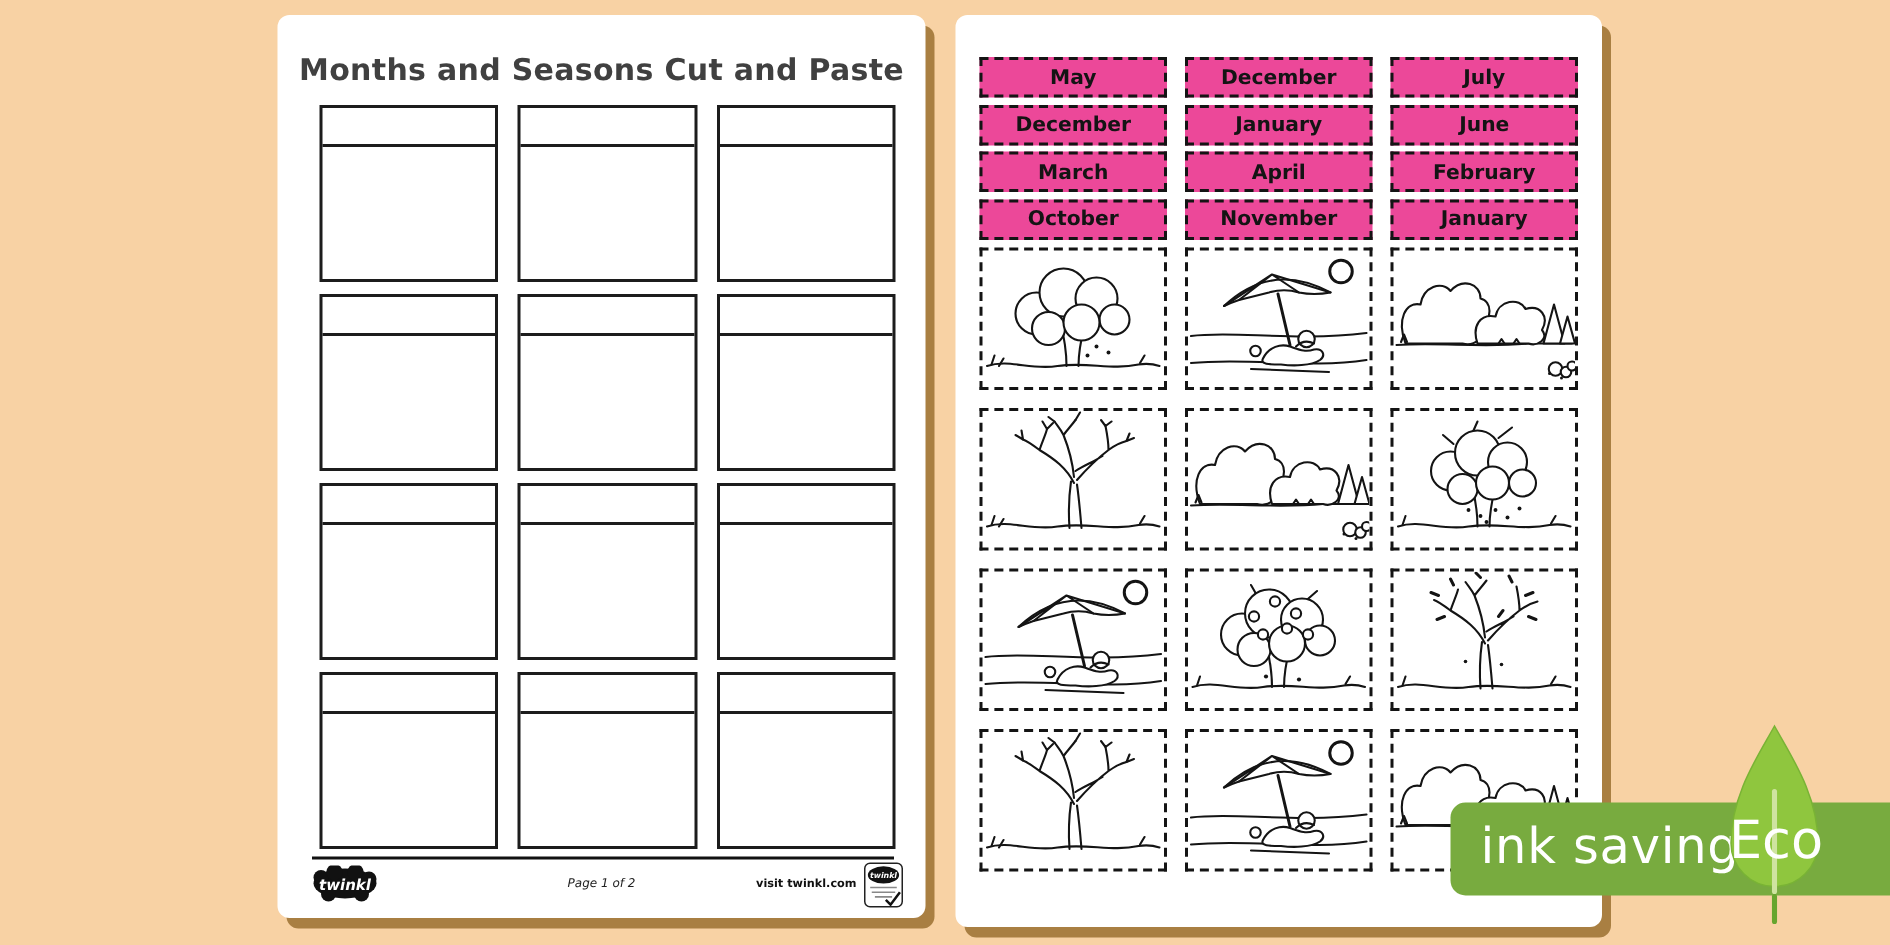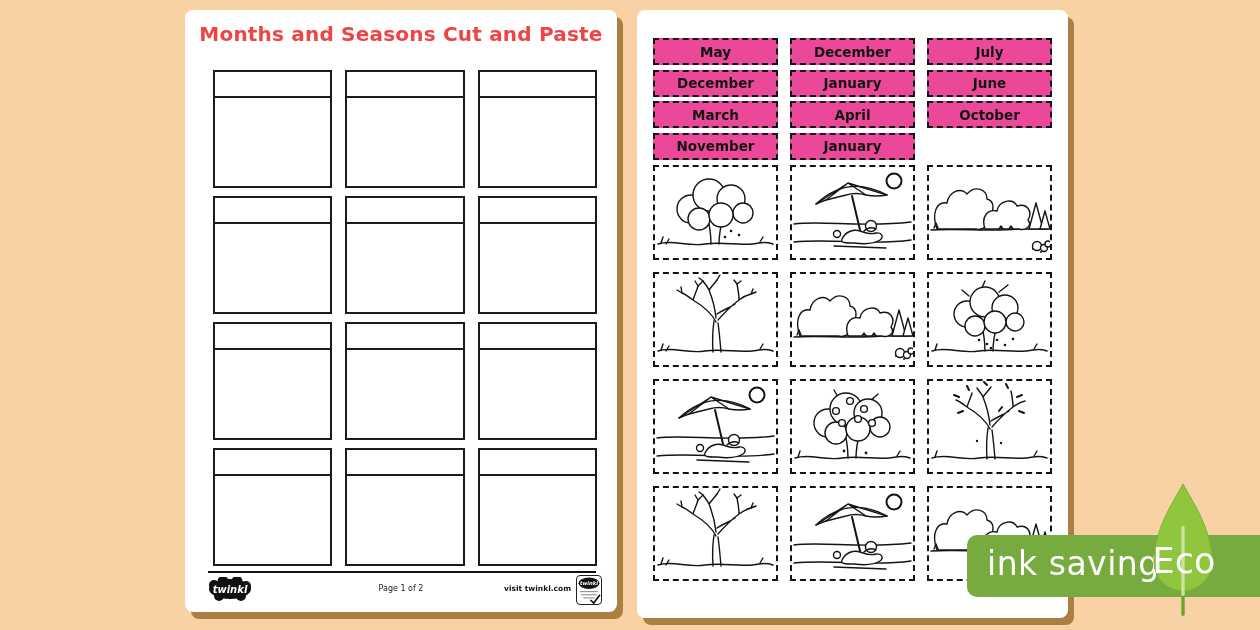--- a/index.html
+++ b/index.html
@@ -7,33 +7,33 @@
   body{font-family:"DejaVu Sans","Liberation Sans",sans-serif;}
   .canvas{position:relative;width:1260px;height:630px;background:var(--bg,#f8d2a4);overflow:hidden;}
 
   
   .page{position:absolute;background:#fff;border-radius:8px;
         box-shadow:6px 7px 0 0 var(--shadow,#a97f42);}
   .page1{left:185px;top:10px;width:432px;height:602px;}
   .page2{left:637px;top:10px;width:431px;height:608px;}
 
   
-  .title{position:absolute;left:0;right:0;top:12px;margin:0;text-align:center;
-         font-size:20px;font-weight:bold;color:#ef4444;letter-spacing:.2px;}
+  .title{position:absolute;left:0;right:0;top:12px;margin:12px;text-align:center;
+         font-size:20px;font-weight:bold;color:#404040;letter-spacing:.2px;}
   .instruction{position:absolute;left:23px;top:42px;margin:0;font-size:11px;
                font-weight:bold;color:#1a1a1a;}
   .paste-grid{position:absolute;left:28px;top:60px;display:grid;
               grid-template-columns:119px 120px 119px;gap:8px 13px;}
   .box{height:118px;border:2px solid #1c1c1c;background:#fff;box-sizing:border-box;}
   .box-header{height:24px;border-bottom:2px solid #1c1c1c;}
 
   .footer-line{position:absolute;left:23px;width:388px;top:561px;border-top:2px solid #111;}
   .logo-wrap{position:absolute;left:22px;top:567px;width:46px;height:26px;}
   .page-num{position:absolute;left:0;right:0;top:574px;text-align:center;
-            font-size:8px;color:#222;}
+            font-size:8px;color:#222;font-style:italic;}
   .visit{position:absolute;right:46px;top:574px;font-size:7.5px;font-weight:bold;color:#111;}
   .q-badge{position:absolute;right:15px;top:565px;width:26px;height:30px;
            border:1.5px solid #222;border-radius:4px;background:#fff;box-sizing:border-box;}
 
   
   .months-grid{position:absolute;left:16px;top:28px;display:grid;
                grid-template-columns:125px 125px 125px;gap:4.5px 12px;}
   .month-card{height:27px;border:2px dashed #141414;background:#ec4899;box-sizing:border-box;
               display:flex;align-items:center;justify-content:center;
               font-size:13.5px;font-weight:bold;color:#141414;}
@@ -152,20 +152,23 @@
           <span>January</span>
         </div>
         <div class="month-card">
           <span>June</span>
         </div>
         <div class="month-card">
           <span>March</span>
         </div>
         <div class="month-card">
           <span>April</span>
+        </div>
+        <div class="month-card">
+          <span>February</span>
         </div>
         <div class="month-card">
           <span>October</span>
         </div>
         <div class="month-card">
           <span>November</span>
         </div>
         <div class="month-card">
           <span>January</span>
         </div>

